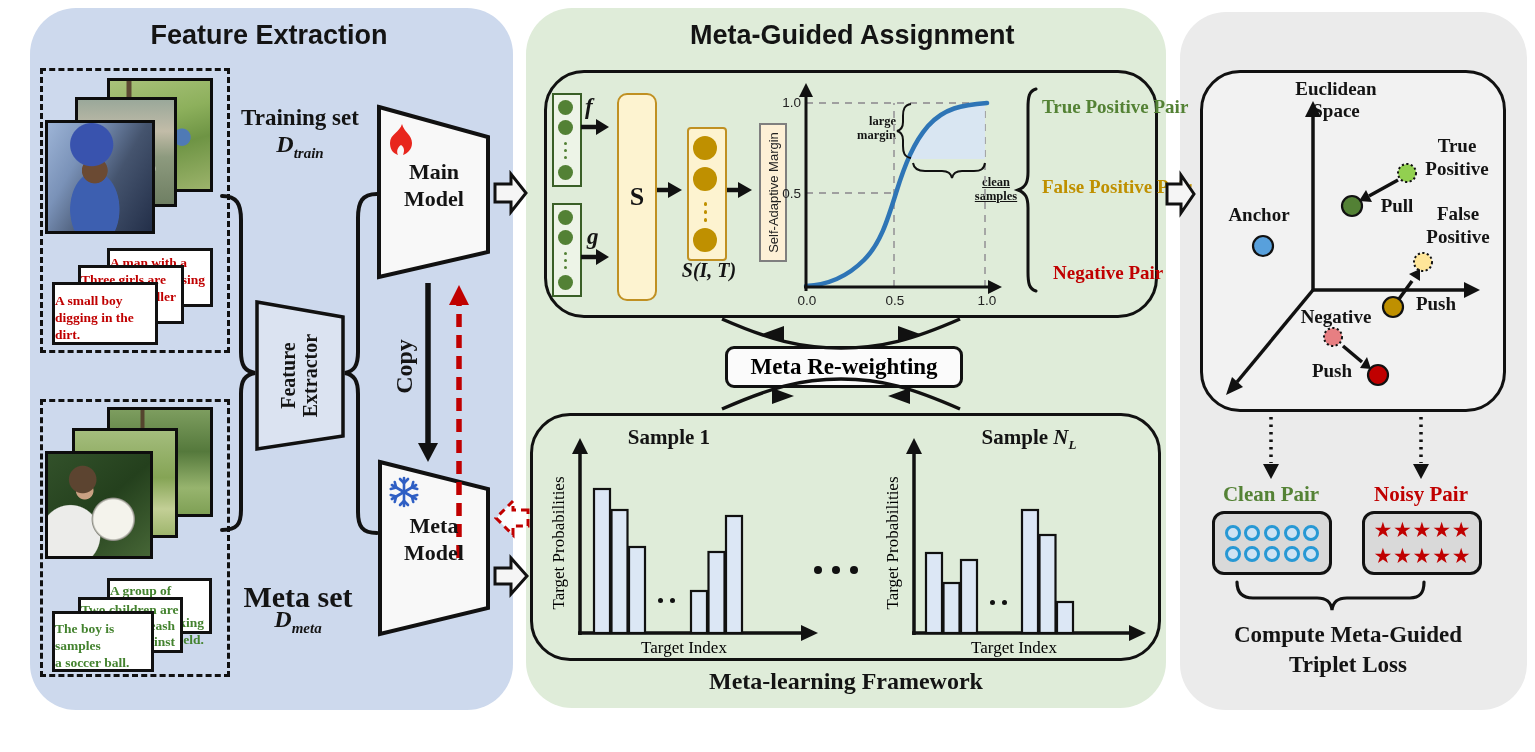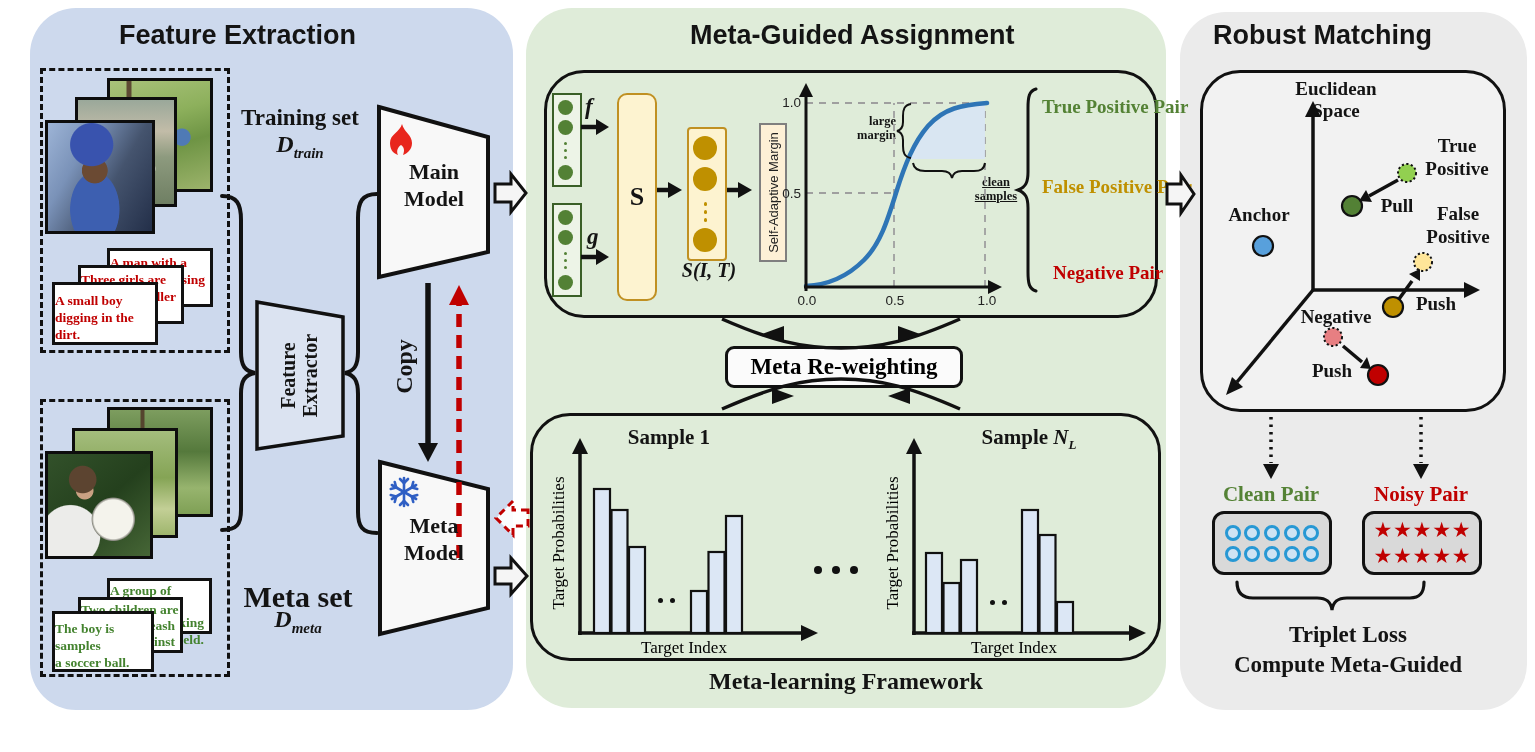--- a/index.html
+++ b/index.html
@@ -1,21 +1,21 @@
 <!DOCTYPE html>
 <html><head>
 <meta charset="utf-8">
 <style>
   html,body{margin:0;padding:0;background:#fff;}
   #root{position:relative;width:1535px;height:752px;background:#fff;
         font-family:"Liberation Serif",serif;overflow:hidden;}
   .abs{position:absolute;}
   .panel{position:absolute;border-radius:46px;}
   .ptitle{position:absolute;font-family:"Liberation Sans",sans-serif;font-weight:700;
-          font-size:27px;color:#141414;text-align:left;white-space:nowrap;}
+          font-size:27px;color:#141414;text-align:center;white-space:nowrap;}
   .lbl{position:absolute;color:#141414;font-weight:700;}
   .ctr{text-align:center;}
   .nw{white-space:nowrap;}
   .dashedbox{position:absolute;border:3.5px dashed #111;background:transparent;}
   .ph{position:absolute;border:3px solid #0d0d0d;}
   .card{position:absolute;background:#fff;border:3px solid #111;font-weight:700;
         font-size:13.5px;line-height:1.25;}
   .card .r{text-align:right;padding-right:5px;}
   .card .c{text-align:left;}
   .card.train{color:#c00000;}
@@ -53,21 +53,20 @@
 <body>
 
 <div id="root">
 
   <div class="panel" style="left:30px;top:8px;width:483px;height:702px;background:#cdd9ed;"></div>
   <div class="panel" style="left:526px;top:8px;width:640px;height:700px;background:#dfecd9;"></div>
   <div class="panel" style="left:1180px;top:12px;width:347px;height:698px;background:#ebebeb;"></div>
 
   <div class="ptitle" style="left:119px;top:20px;width:300px;">Feature Extraction</div>
   <div class="ptitle" style="left:690px;top:20px;width:300px;">Meta-Guided Assignment</div>
-  <div class="ptitle" style="left:1213px;top:20px;width:280px;">Robust Matching</div>
 
   <div class="dashedbox" style="left:40px;top:68px;width:184px;height:279px;"></div>
   <div class="dashedbox" style="left:40px;top:399px;width:184px;height:272px;"></div>
 
   <div class="ph" style="left:107px;top:78px;width:100px;height:108px;z-index:1;
        background:radial-gradient(circle at 72% 52%, #4f7ab5 0 9%, rgba(0,0,0,0) 10%),
                   linear-gradient(90deg, rgba(0,0,0,0) 16%, #5d4a33 17% 21%, rgba(0,0,0,0) 22%),
                   linear-gradient(165deg,#a9c27a 0%,#8db05c 35%,#6e9444 60%,#9cb36b 100%);"></div>
   <div class="ph" style="left:75px;top:97px;width:96px;height:104px;z-index:2;
        background:radial-gradient(circle at 55% 62%, #c2554a 0 6%, rgba(0,0,0,0) 7%),
@@ -283,22 +282,22 @@
       <span class="star">★</span>
       <span class="star">★</span>
       <span class="star">★</span>
       <span class="star">★</span>
       <span class="star">★</span>
       <span class="star">★</span>
       <span class="star">★</span>
     </div>
 
   <div class="lbl ctr" style="left:1210px;top:620px;width:276px;font-size:23px;line-height:1.3;">
+    <div>Compute Meta-Guided</div>
     <div>Triplet Loss</div>
-    <div>Compute Meta-Guided</div>
   </div>
 
   <svg width="1535" height="752" viewBox="0 0 1535 752">
 
     <path d="M 222,196 C 237,196 241,204 241,220 L 241,352 C 241,366 245,371 255,373 C 245,375 241,380 241,394 L 241,510 C 241,524 237,530 222,530" fill="none" stroke="#111" stroke-width="4" stroke-linecap="round"></path>
     <path d="M 377,194 C 362,194 358,202 358,218 L 358,352 C 358,366 354,371 345,373 C 354,375 358,380 358,394 L 358,512 C 358,526 362,533 377,533" fill="none" stroke="#111" stroke-width="4" stroke-linecap="round"></path>
 
     <polygon points="257,302 343,317 343,436 257,449" fill="#dbe3f1" stroke="#111" stroke-width="3.5"></polygon>
     <polygon points="379,107 488,137 488,252 379,277" fill="#f8f8f8" stroke="#111" stroke-width="4"></polygon>
     <polygon points="380,462 488,489 488,608 380,634" fill="#f8f8f8" stroke="#111" stroke-width="4"></polygon>

